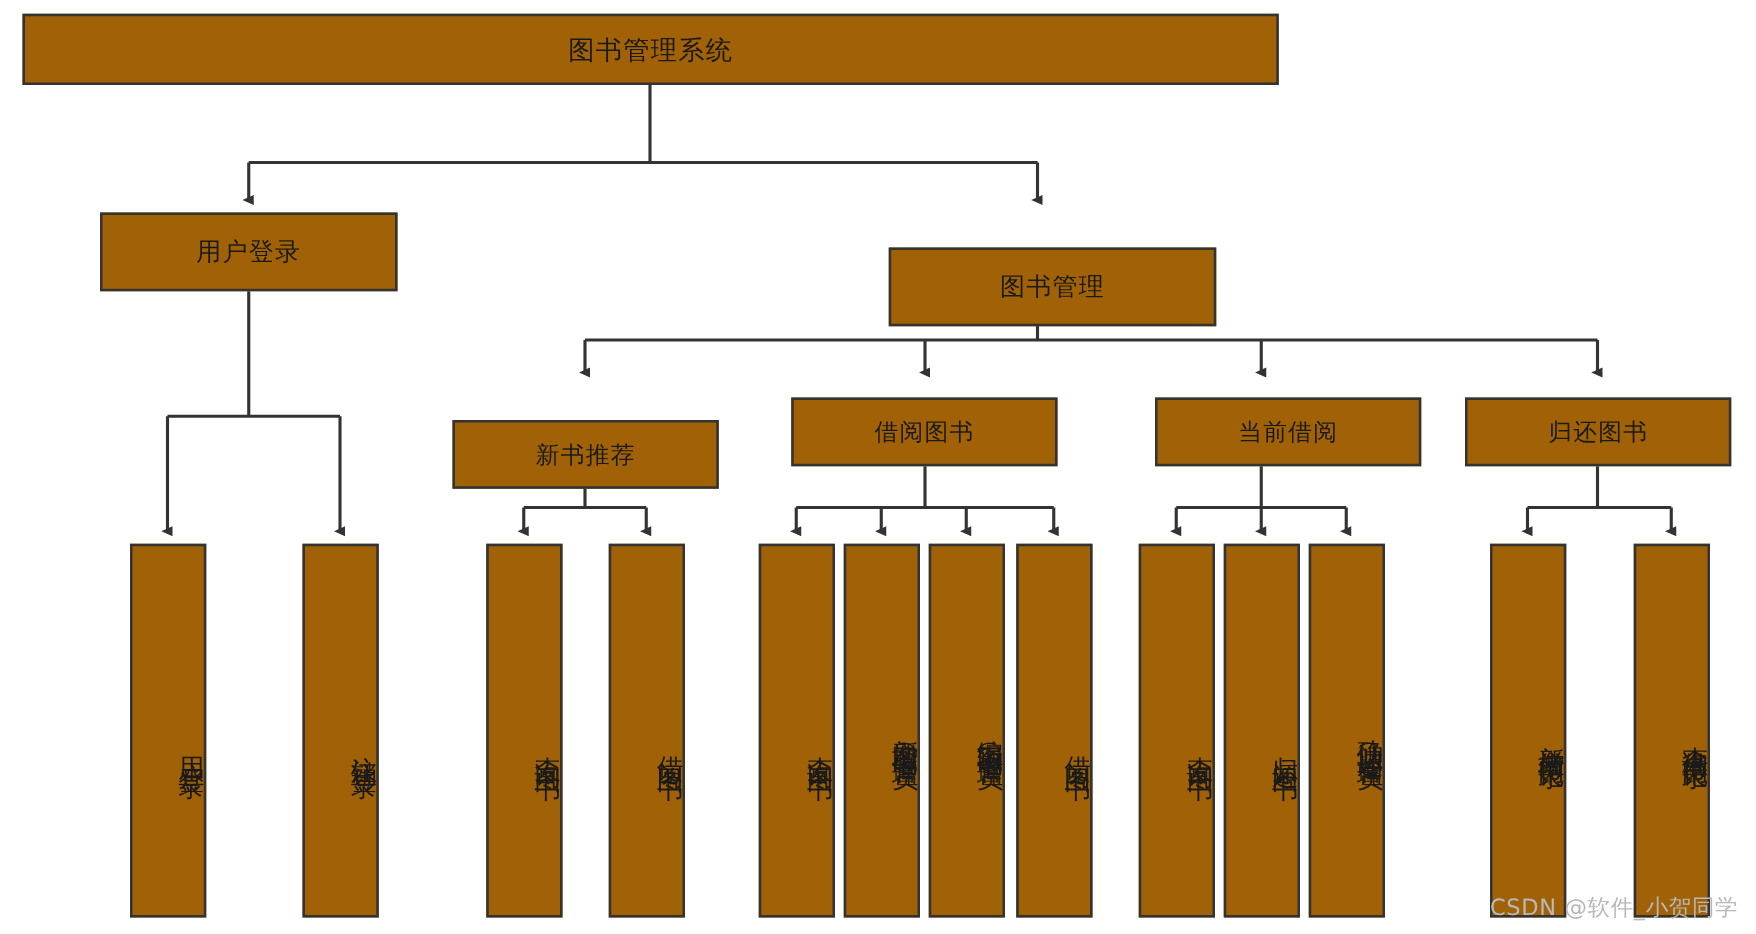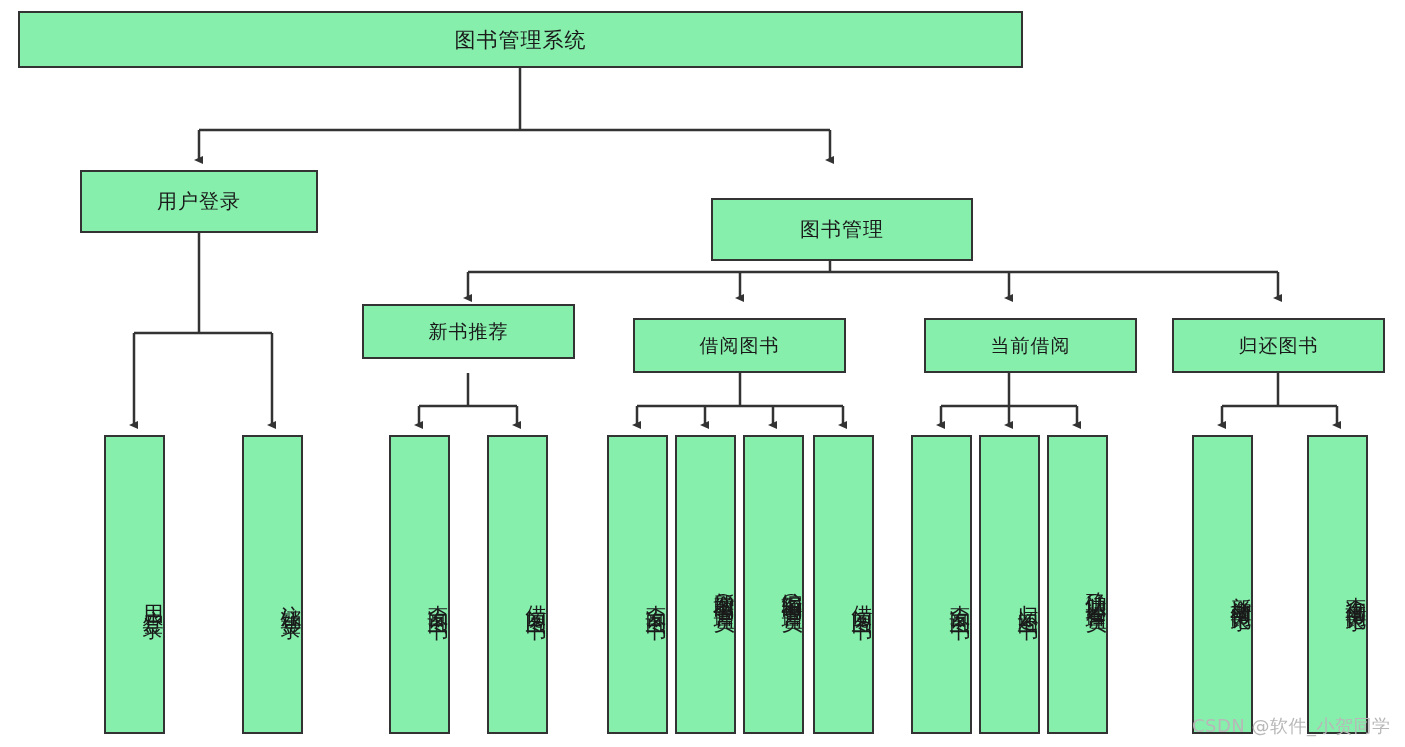--- a/index.html
+++ b/index.html
@@ -14,21 +14,21 @@
     position: relative;
     width: 1405px;
     height: 747px;
     background: #ffffff;
     overflow: hidden;
   }
   .node {
     position: absolute;
     box-sizing: border-box;
     border: 2px solid #333333;
-    background: #86efac;
+    background: #a16207;
     display: flex;
     align-items: center;
     justify-content: center;
     color: #1a1a1a;
   }
   .node-root {
     font-size: 21px;
     letter-spacing: 1px;
   }
   .node-l2 {
@@ -132,21 +132,21 @@
   </div>
 
   <div class="node node-l2" style="left:80px; top:170px; width:238px; height:63px;">
     <span>用户登录</span>
   </div>
 
   <div class="node node-l2" style="left:711px; top:170px; width:262px; height:63px;margin-top:28px;">
     <span>图书管理</span>
   </div>
 
-  <div class="node node-l3" style="left:362px; top:304px; width:213px; height:55px;align-items:center;">
+  <div class="node node-l3" style="left:362px; top:336px; width:213px; height:55px;align-items:center;">
     <span>新书推荐</span>
   </div>
 
   <div class="node node-l3" style="left:633px; top:318px; width:213px; height:55px;">
     <span>借阅图书</span>
   </div>
 
   <div class="node node-l3" style="left:924px; top:318px; width:213px; height:55px;">
     <span>当前借阅</span>
   </div>

